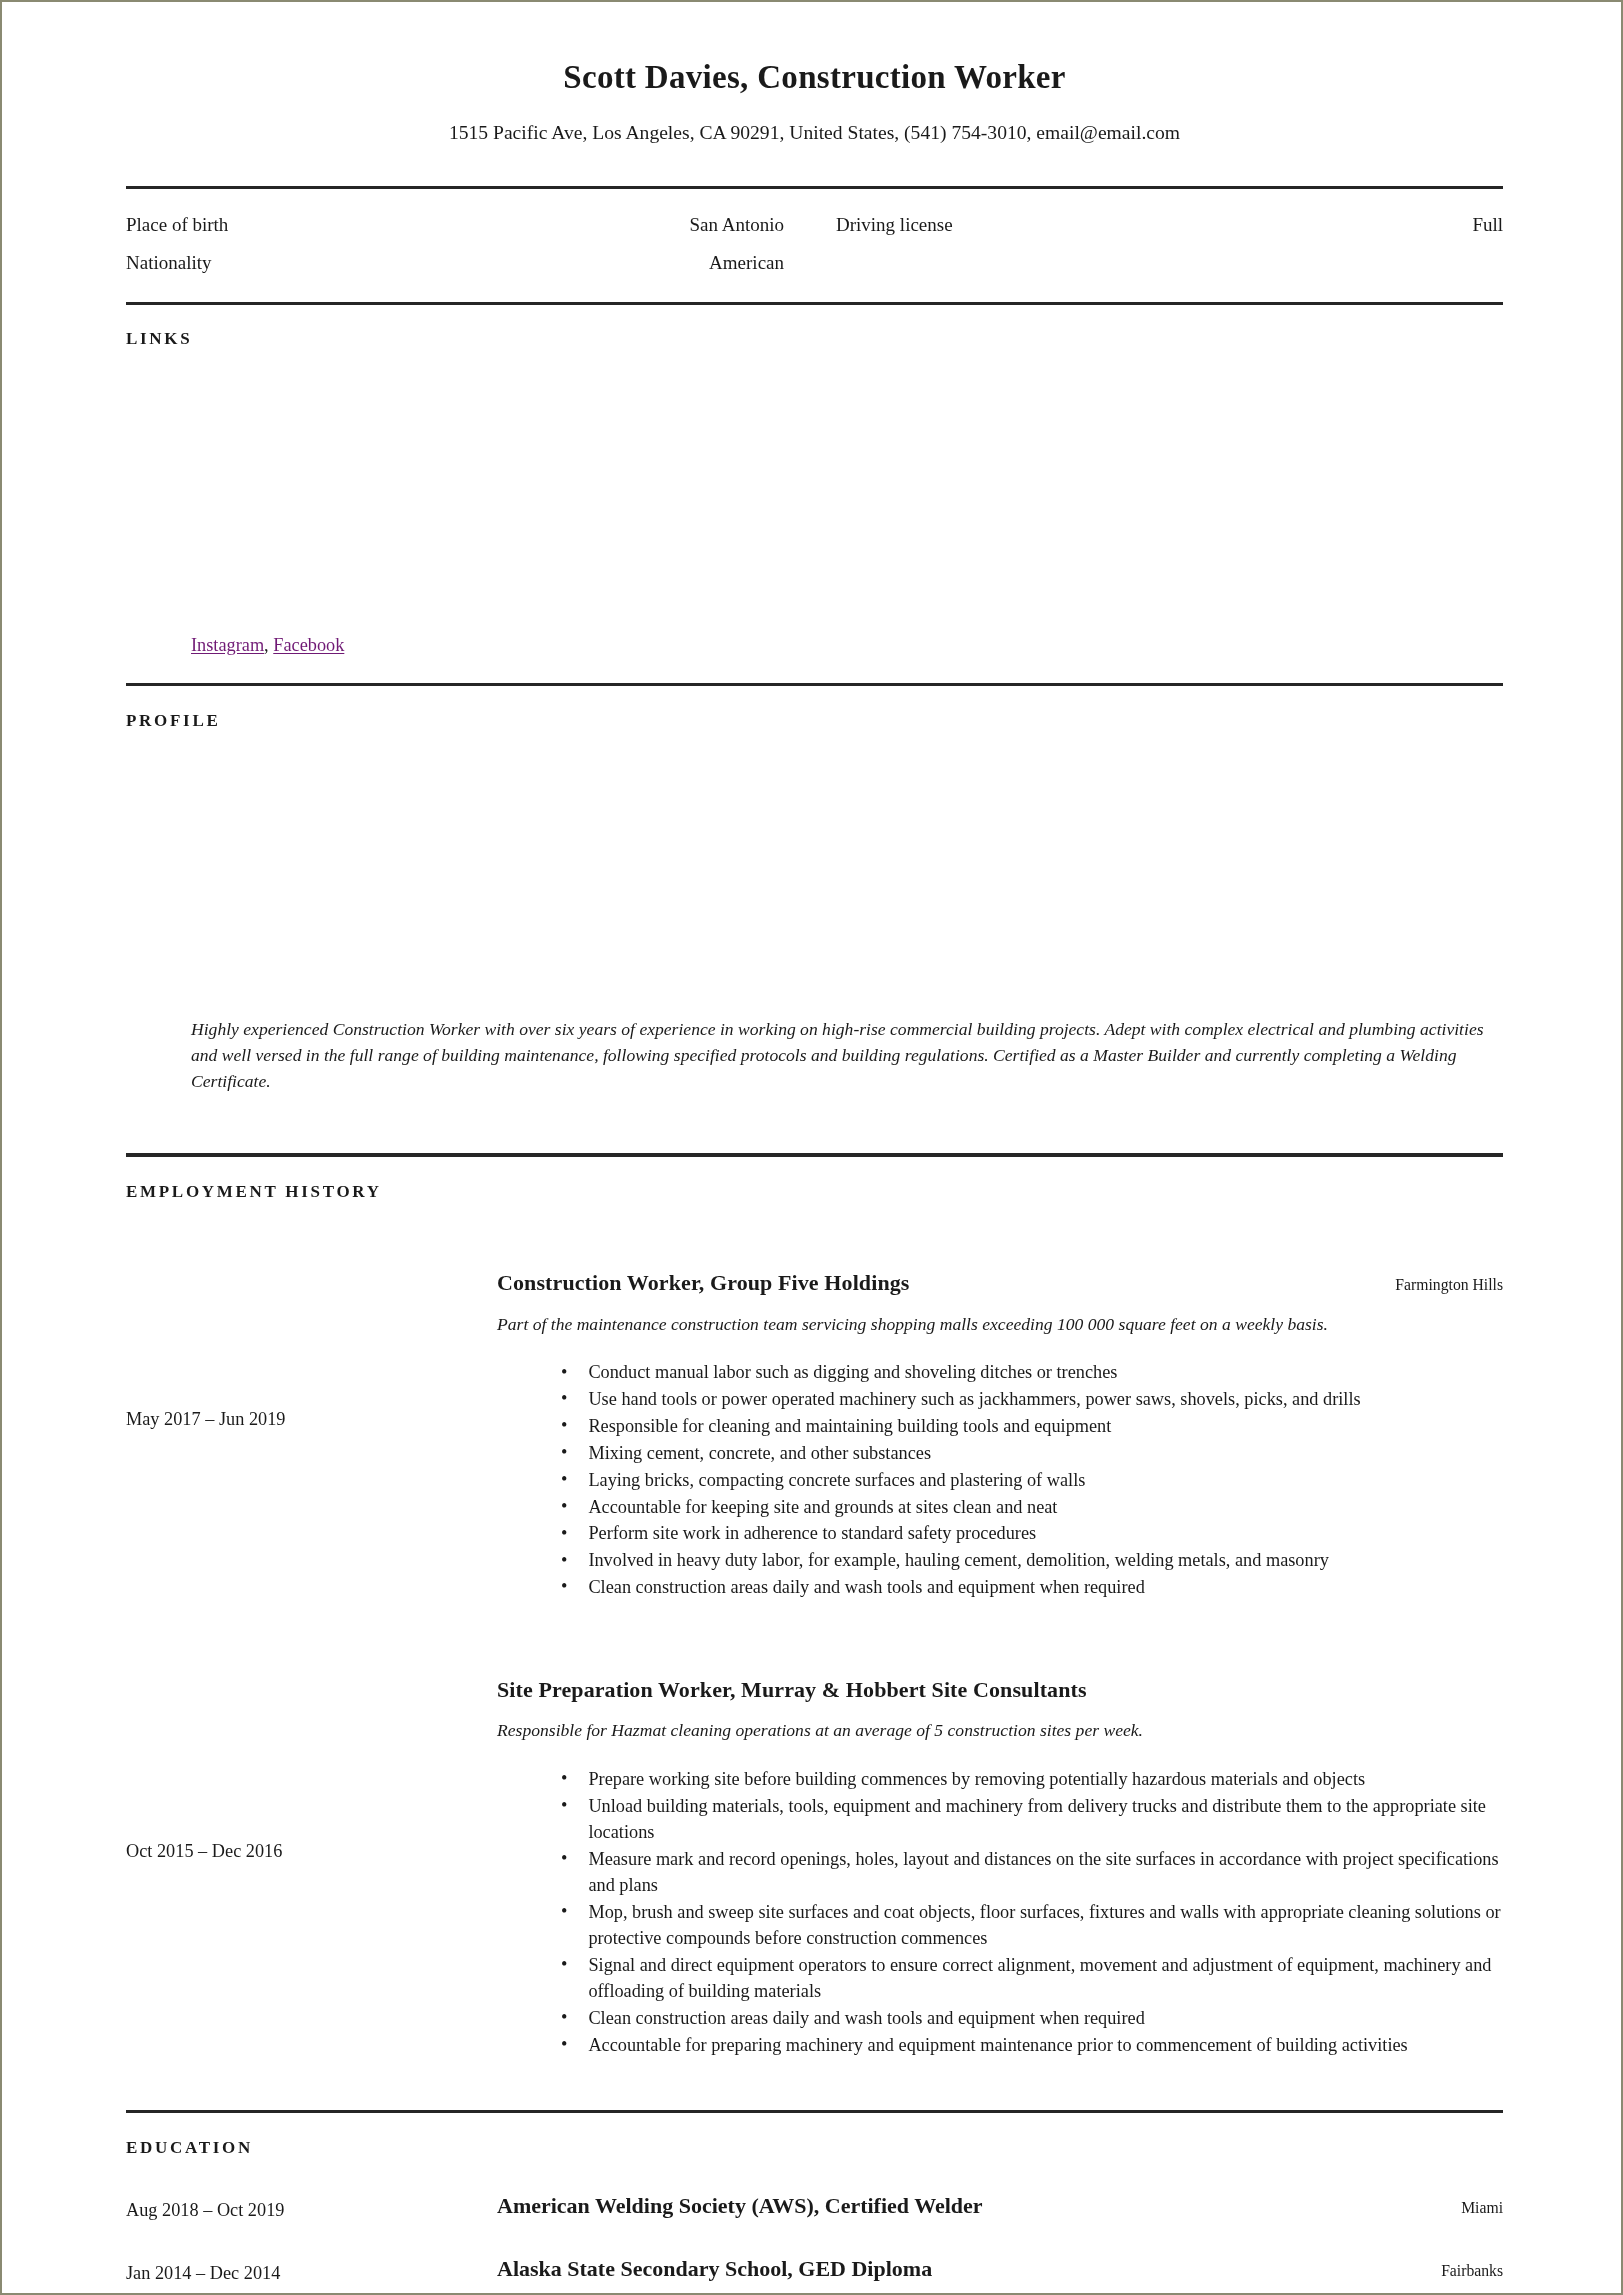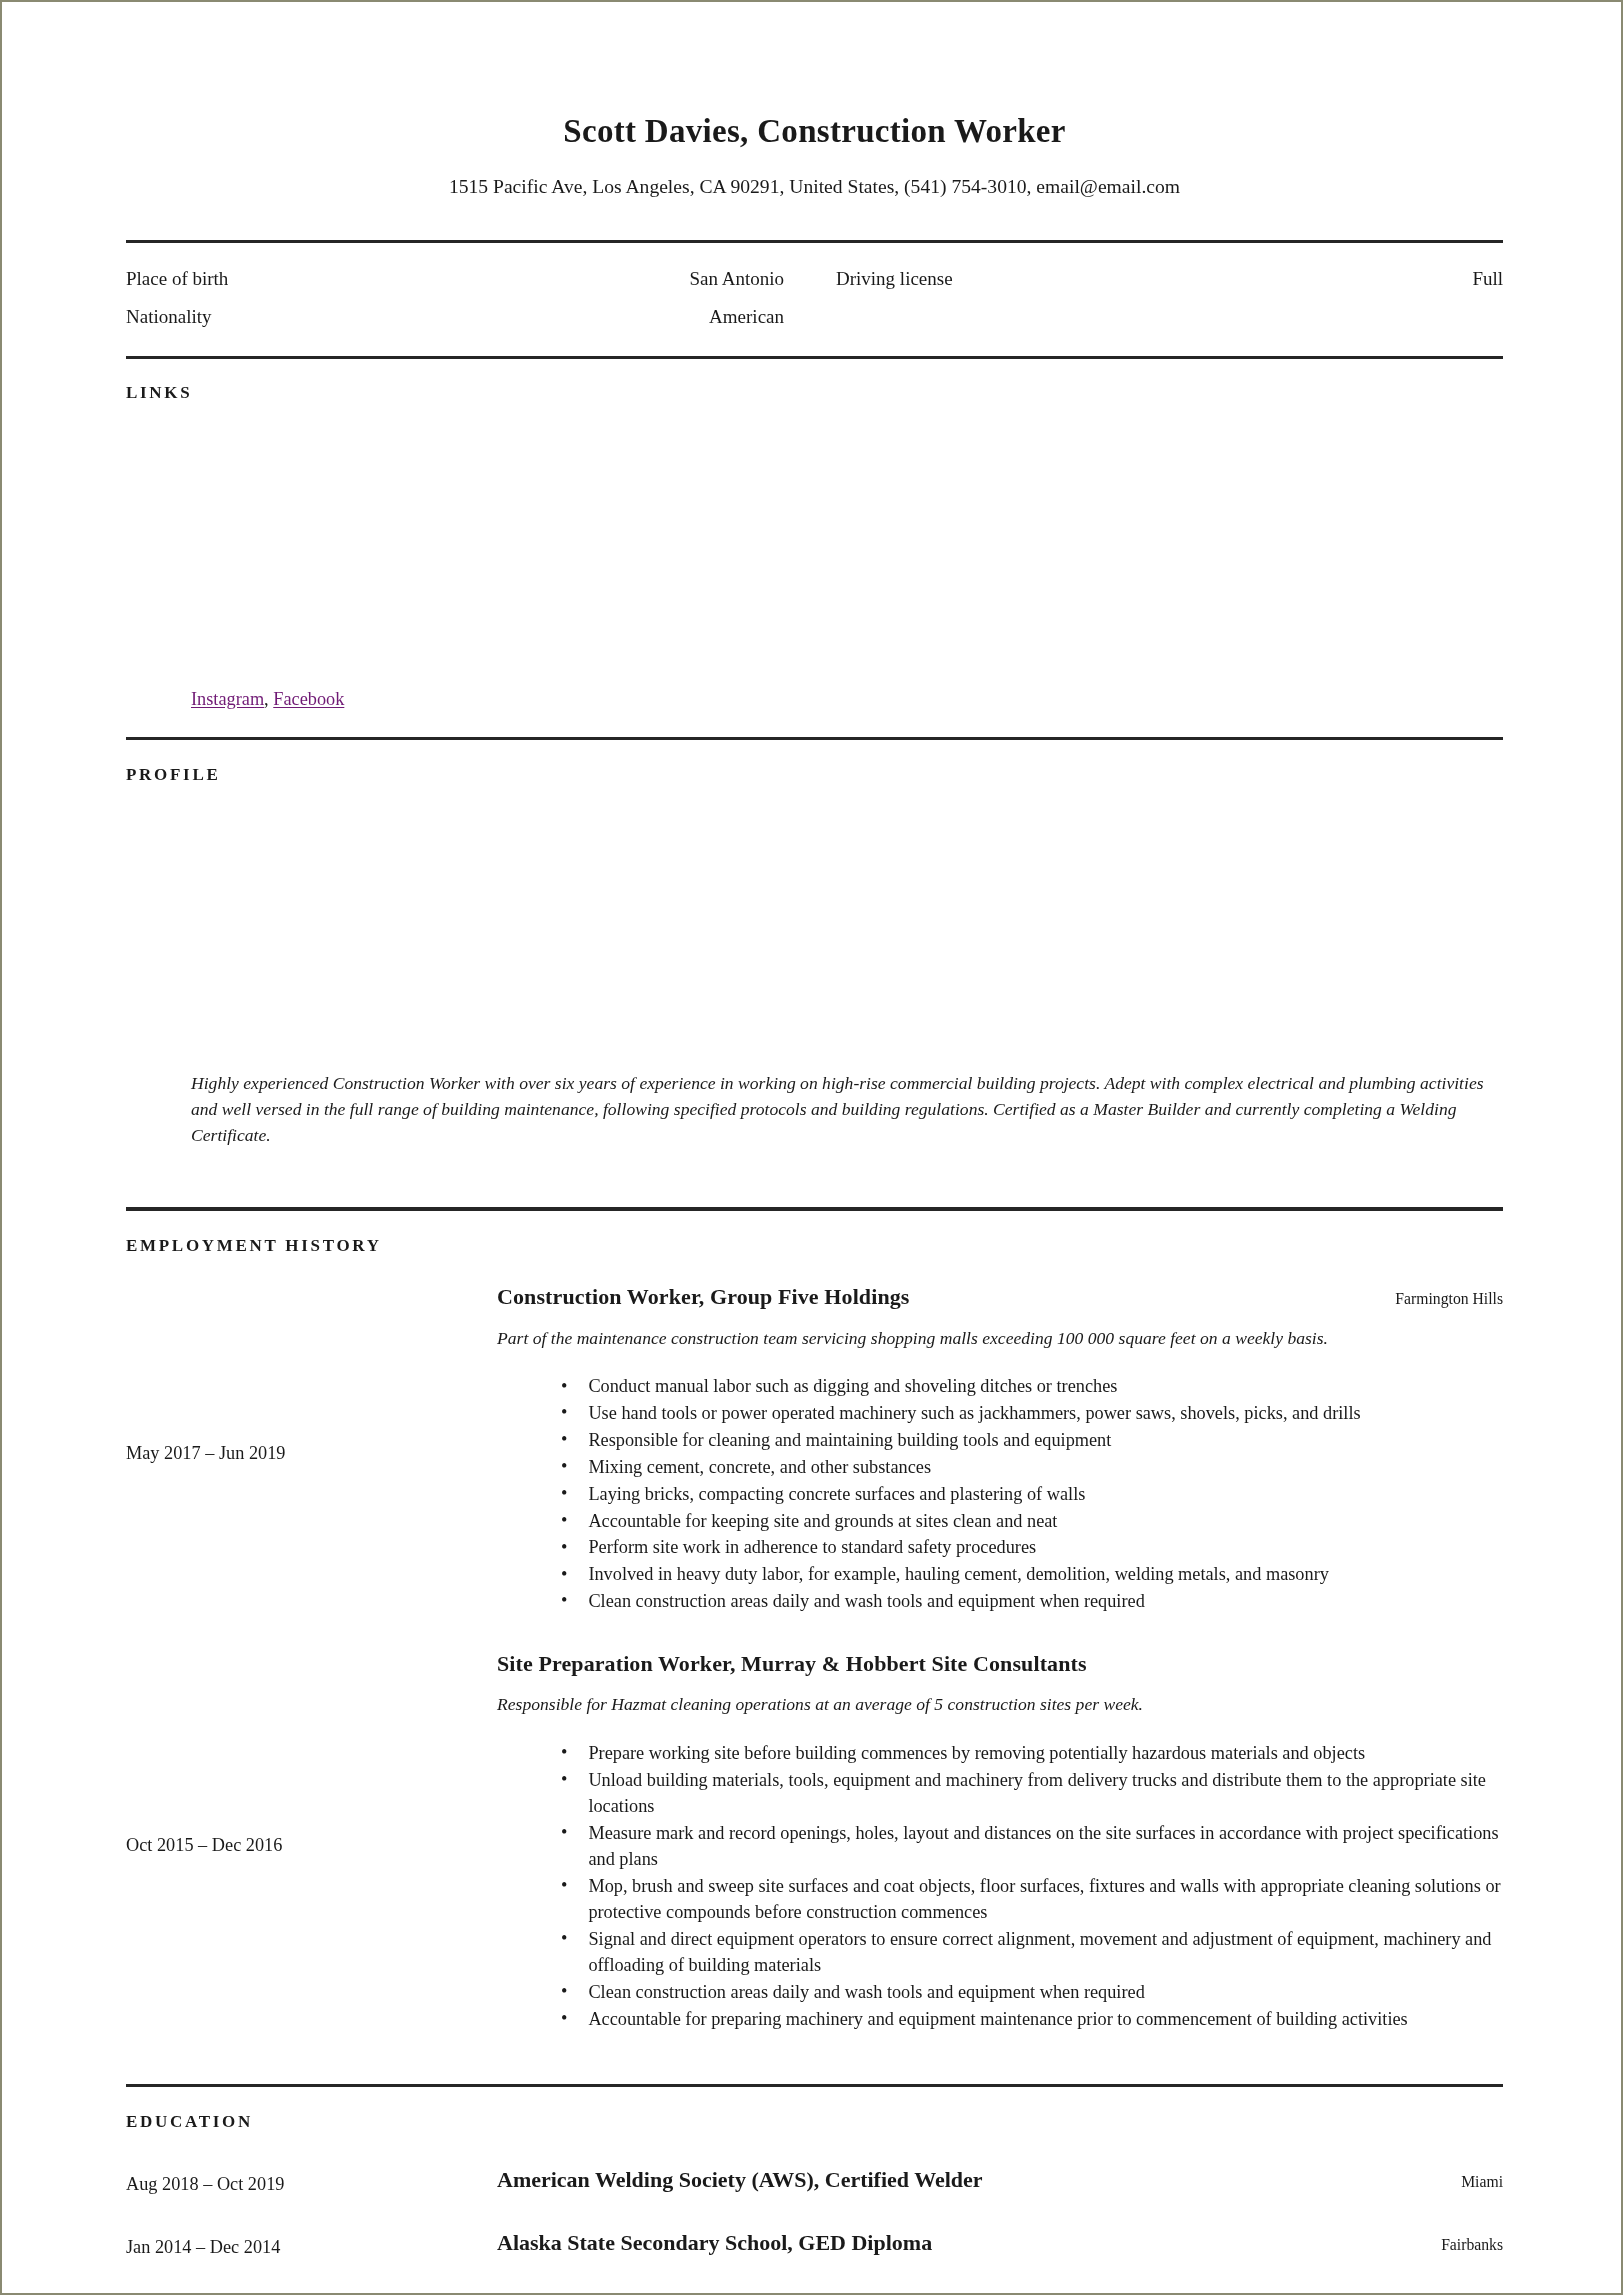--- a/index.html
+++ b/index.html
@@ -24,21 +24,21 @@
   .sheet {
     position: absolute;
     left: 124px;
     top: 0;
     width: 1377px;
   }
 
   
   .hdr {
     text-align: center;
-    padding-top: 110px;
+    padding-top: 56px;
   }
   .hdr-name {
     font-size: 33px;
     font-weight: bold;
     letter-spacing: 0.3px;
     line-height: 1.2;
   }
   .hdr-contact {
     font-size: 19.6px;
     line-height: 1.42;
@@ -144,20 +144,21 @@
     width: 306px;
     flex: 0 0 306px;
     font-size: 18.3px;
     padding-top: 8.5px;
   }
   .emp-main {
     flex: 1 1 auto;
     min-width: 0;
     padding-left: 65px;
     box-sizing: border-box;
+    margin-top: 40px;
   }
   .emp-headline {
     display: flex;
     align-items: baseline;
     justify-content: space-between;
   }
   .emp-title {
     font-size: 22px;
     font-weight: bold;
     letter-spacing: 0.1px;

